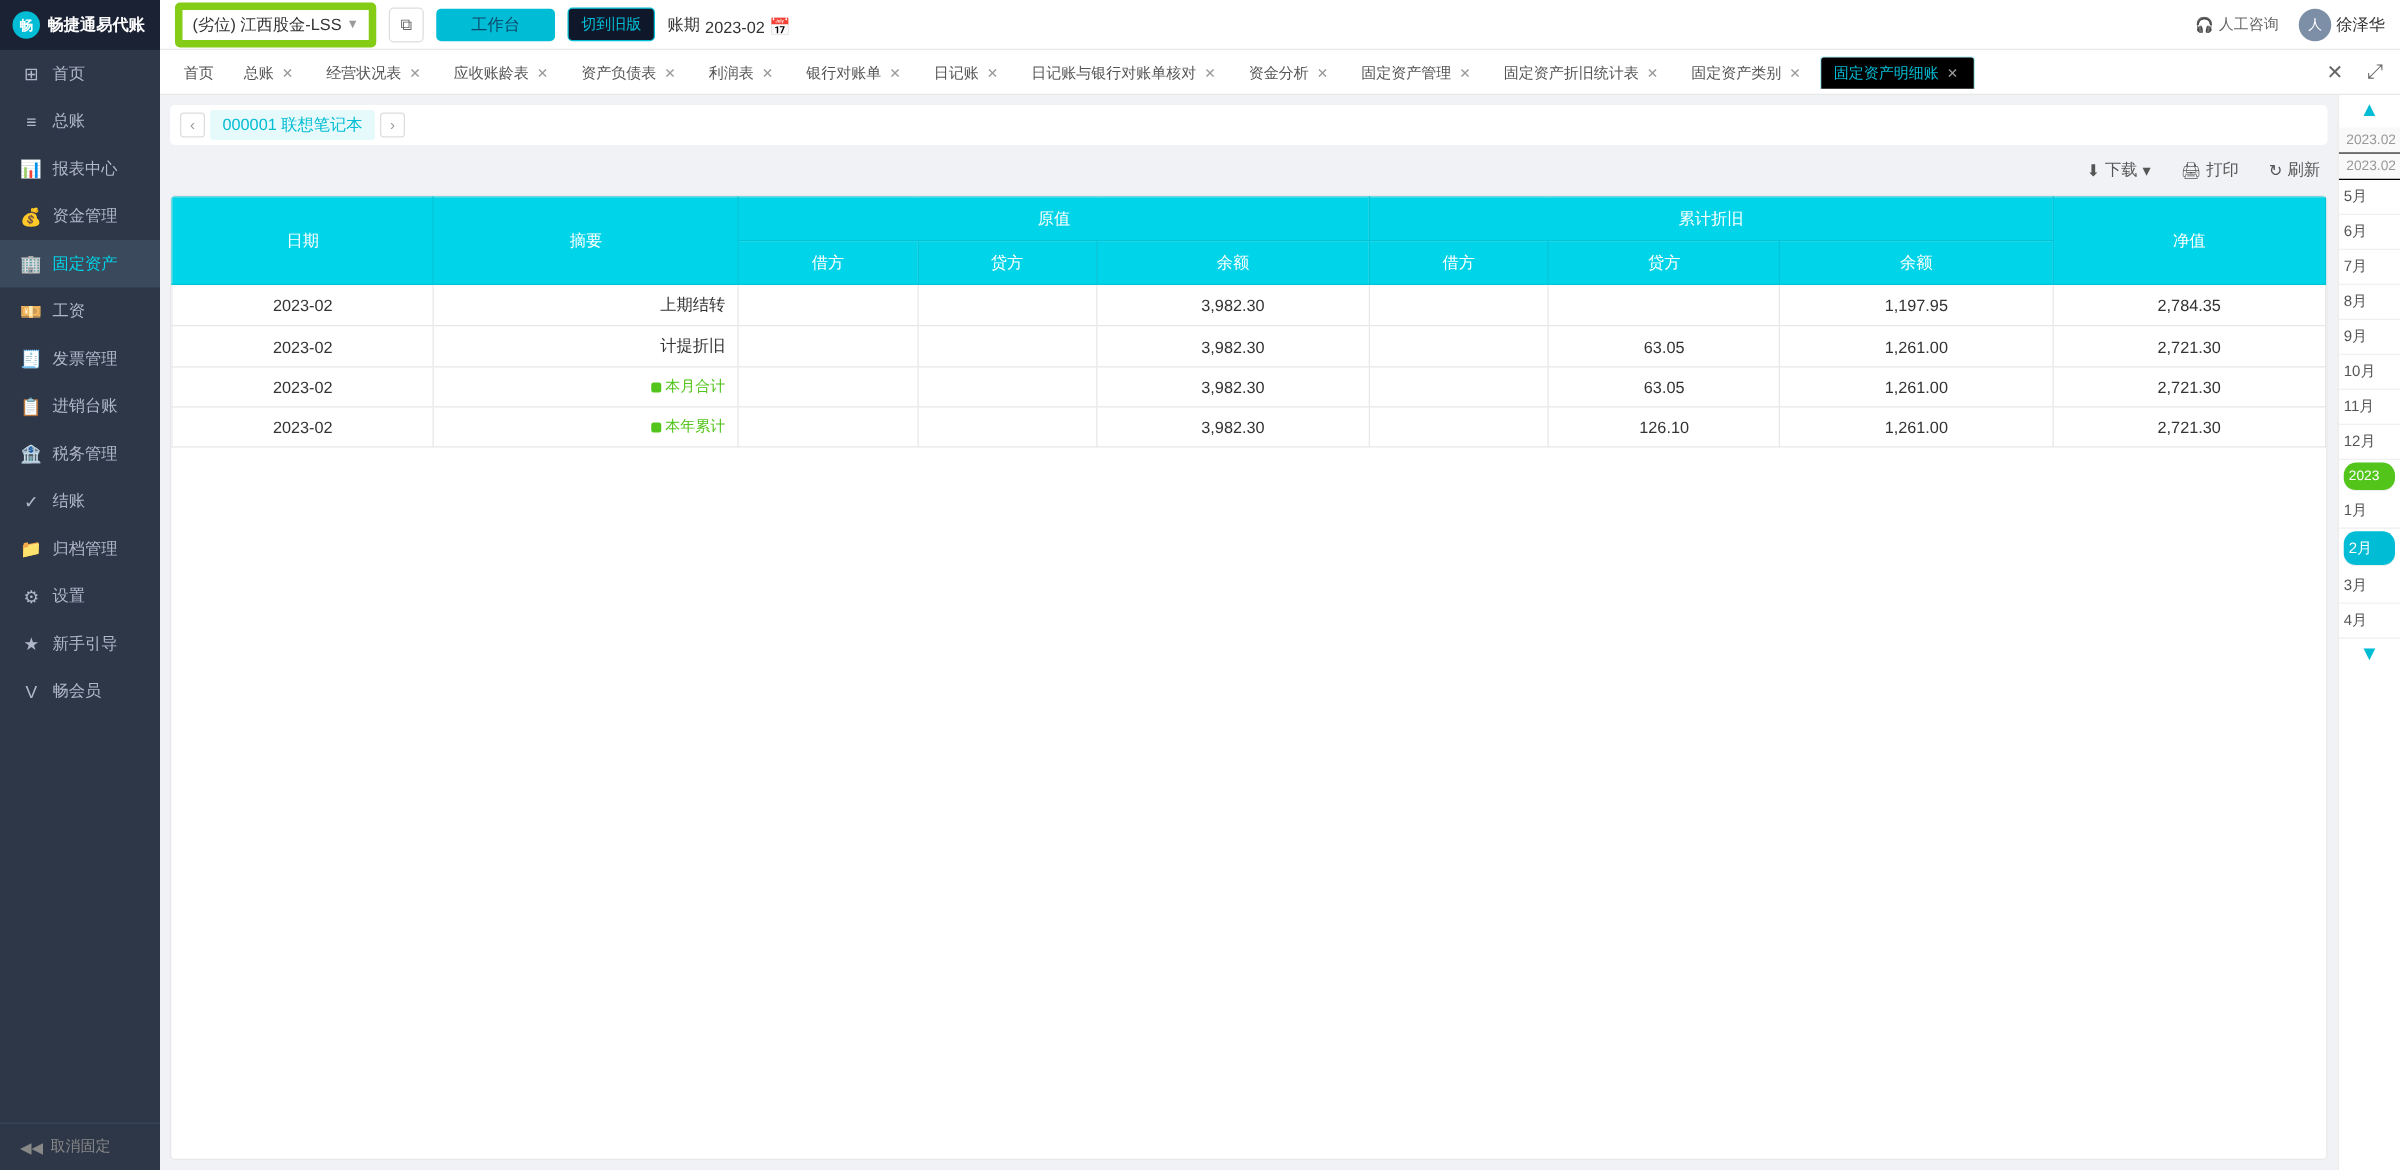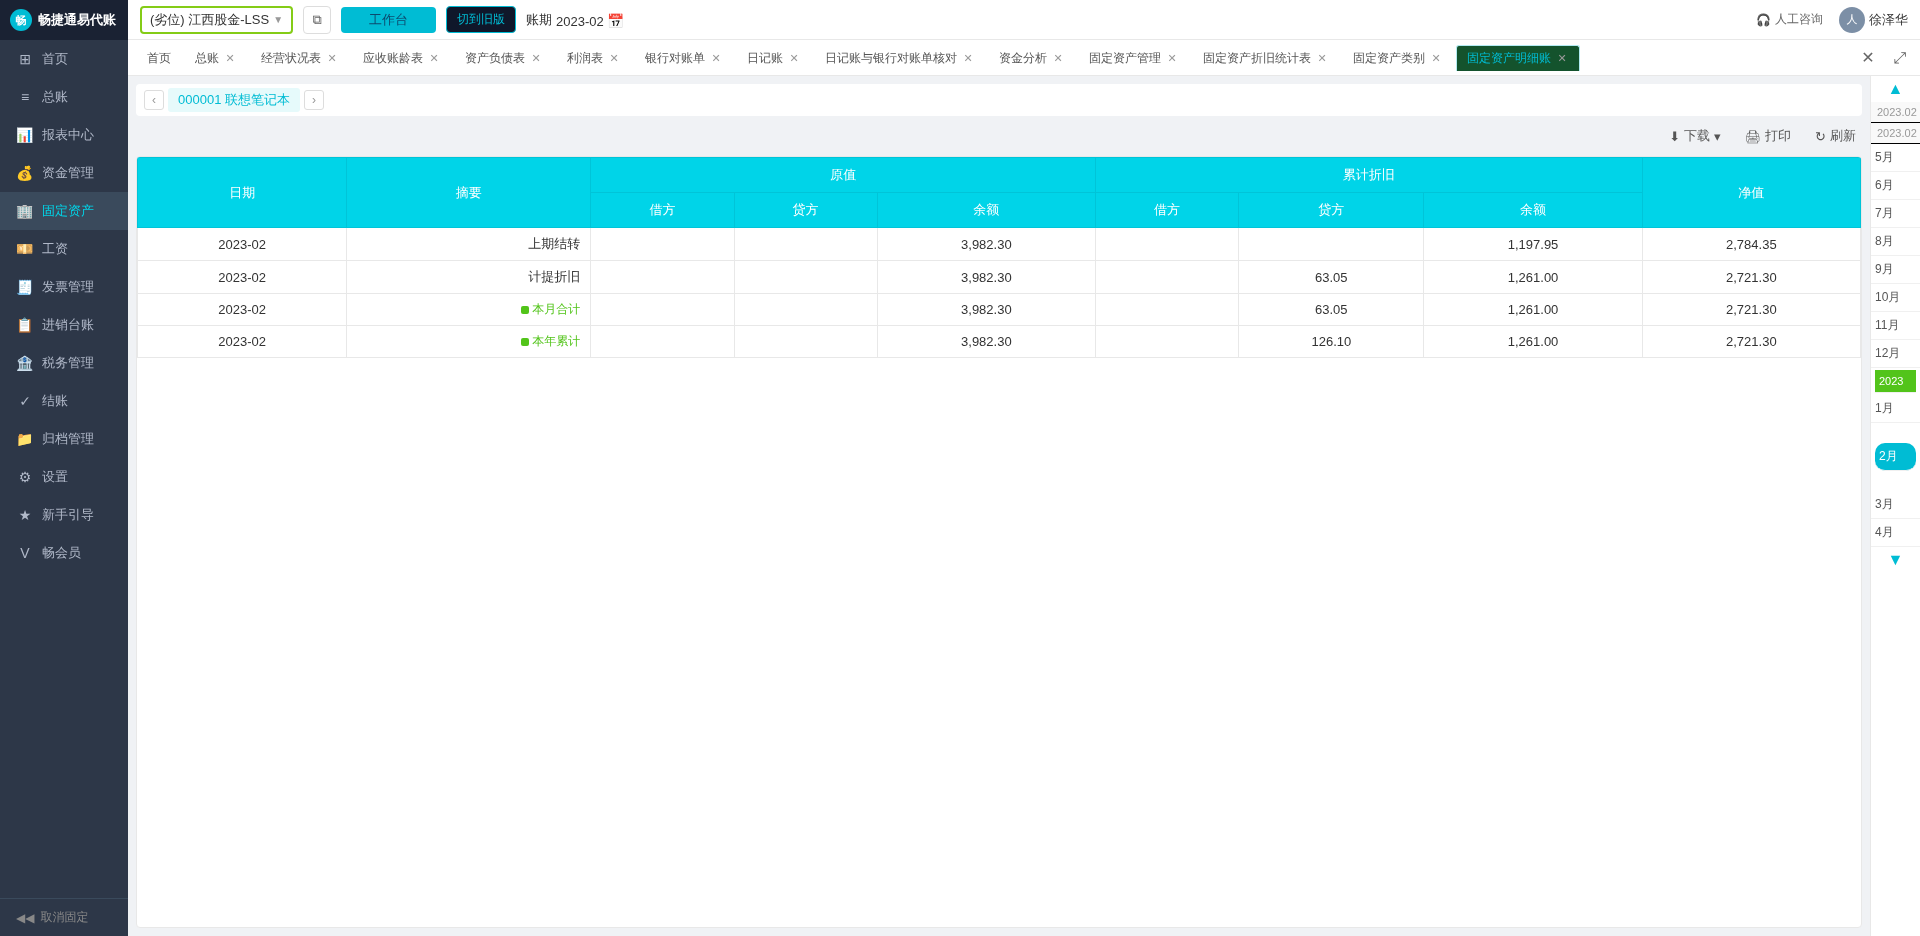--- a/index.html
+++ b/index.html
@@ -76,21 +76,21 @@
       gap: 10px;
     }
     .topbar-company {
       display: flex;
       align-items: center;
       gap: 4px;
       color: #333;
       font-size: 13px;
       cursor: pointer;
       padding: 3px 8px;
-      border: 2px solid #84cc16;
+      border: 6px solid #84cc16;
       border-radius: 4px;
       min-width: 130px;
     }
     .topbar-company-arrow { color: #999; font-size: 10px; }
     .topbar-copy-icon {
       width: 28px; height: 28px;
       border: 1px solid #ddd;
       border-radius: 4px;
       display: flex; align-items: center; justify-content: center;
       cursor: pointer; color: #666; font-size: 13px;
@@ -162,21 +162,21 @@
       padding: 4px 10px;
       font-size: 12px;
       color: #555;
       cursor: pointer;
       border-radius: 3px 3px 0 0;
       border: 1px solid transparent;
       border-bottom: none;
       white-space: nowrap;
     }
     .tab-item.active {
-      background: #14532d;
+      background: #000000;
       color: #00bcd4;
       border-color: #b2ebf2;
       border-bottom-color: #e6fafb;
     }
     .tab-close {
       font-size: 11px; color: #999;
       width: 14px; height: 14px;
       display: flex; align-items: center; justify-content: center;
       border-radius: 50%;
     }
@@ -313,26 +313,26 @@
       padding: 5px 4px;
       text-align: left;
       color: #555;
       cursor: pointer;
       border-bottom: 1px solid #f0f0f0;
     }
     .timeline-month.active {
       background: #00bcd4;
       color: #fff;
       border-radius: 10px;
-      margin: 20px 4px;
+      margin: 2px 4px;
     }
     .timeline-month.year-badge {
       background: #52c41a;
       color: #fff;
-      border-radius: 0;
+      border-radius: 10px;
       margin: 2px 4px;
       font-size: 11px;
     }
     .timeline-scroll-btn {
       padding: 4px;
       text-align: center;
       cursor: pointer;
       color: #00bcd4;
       font-size: 16px;
     }

